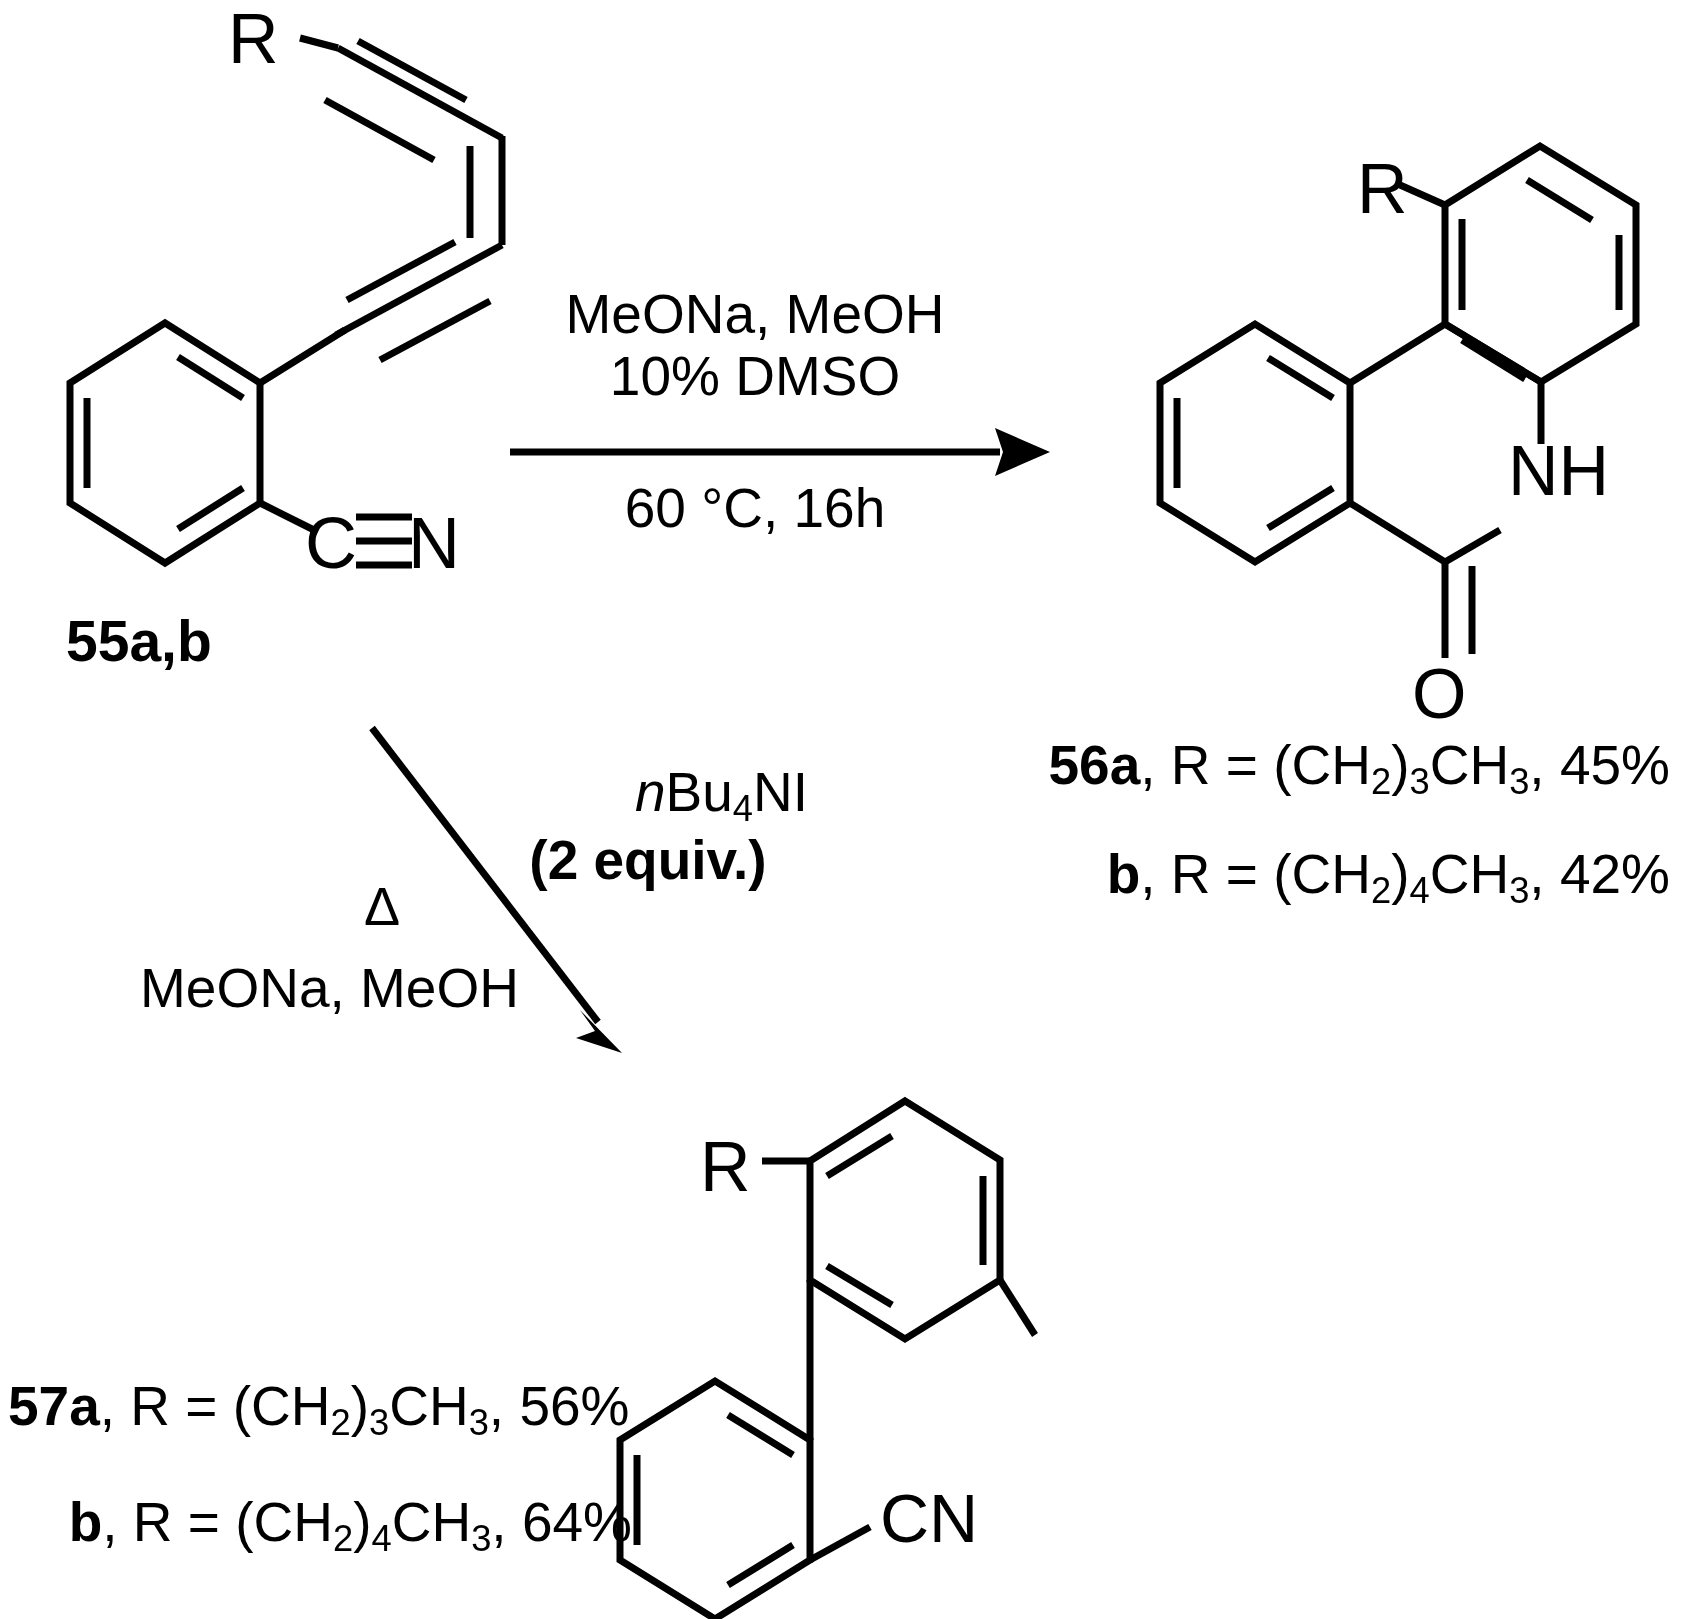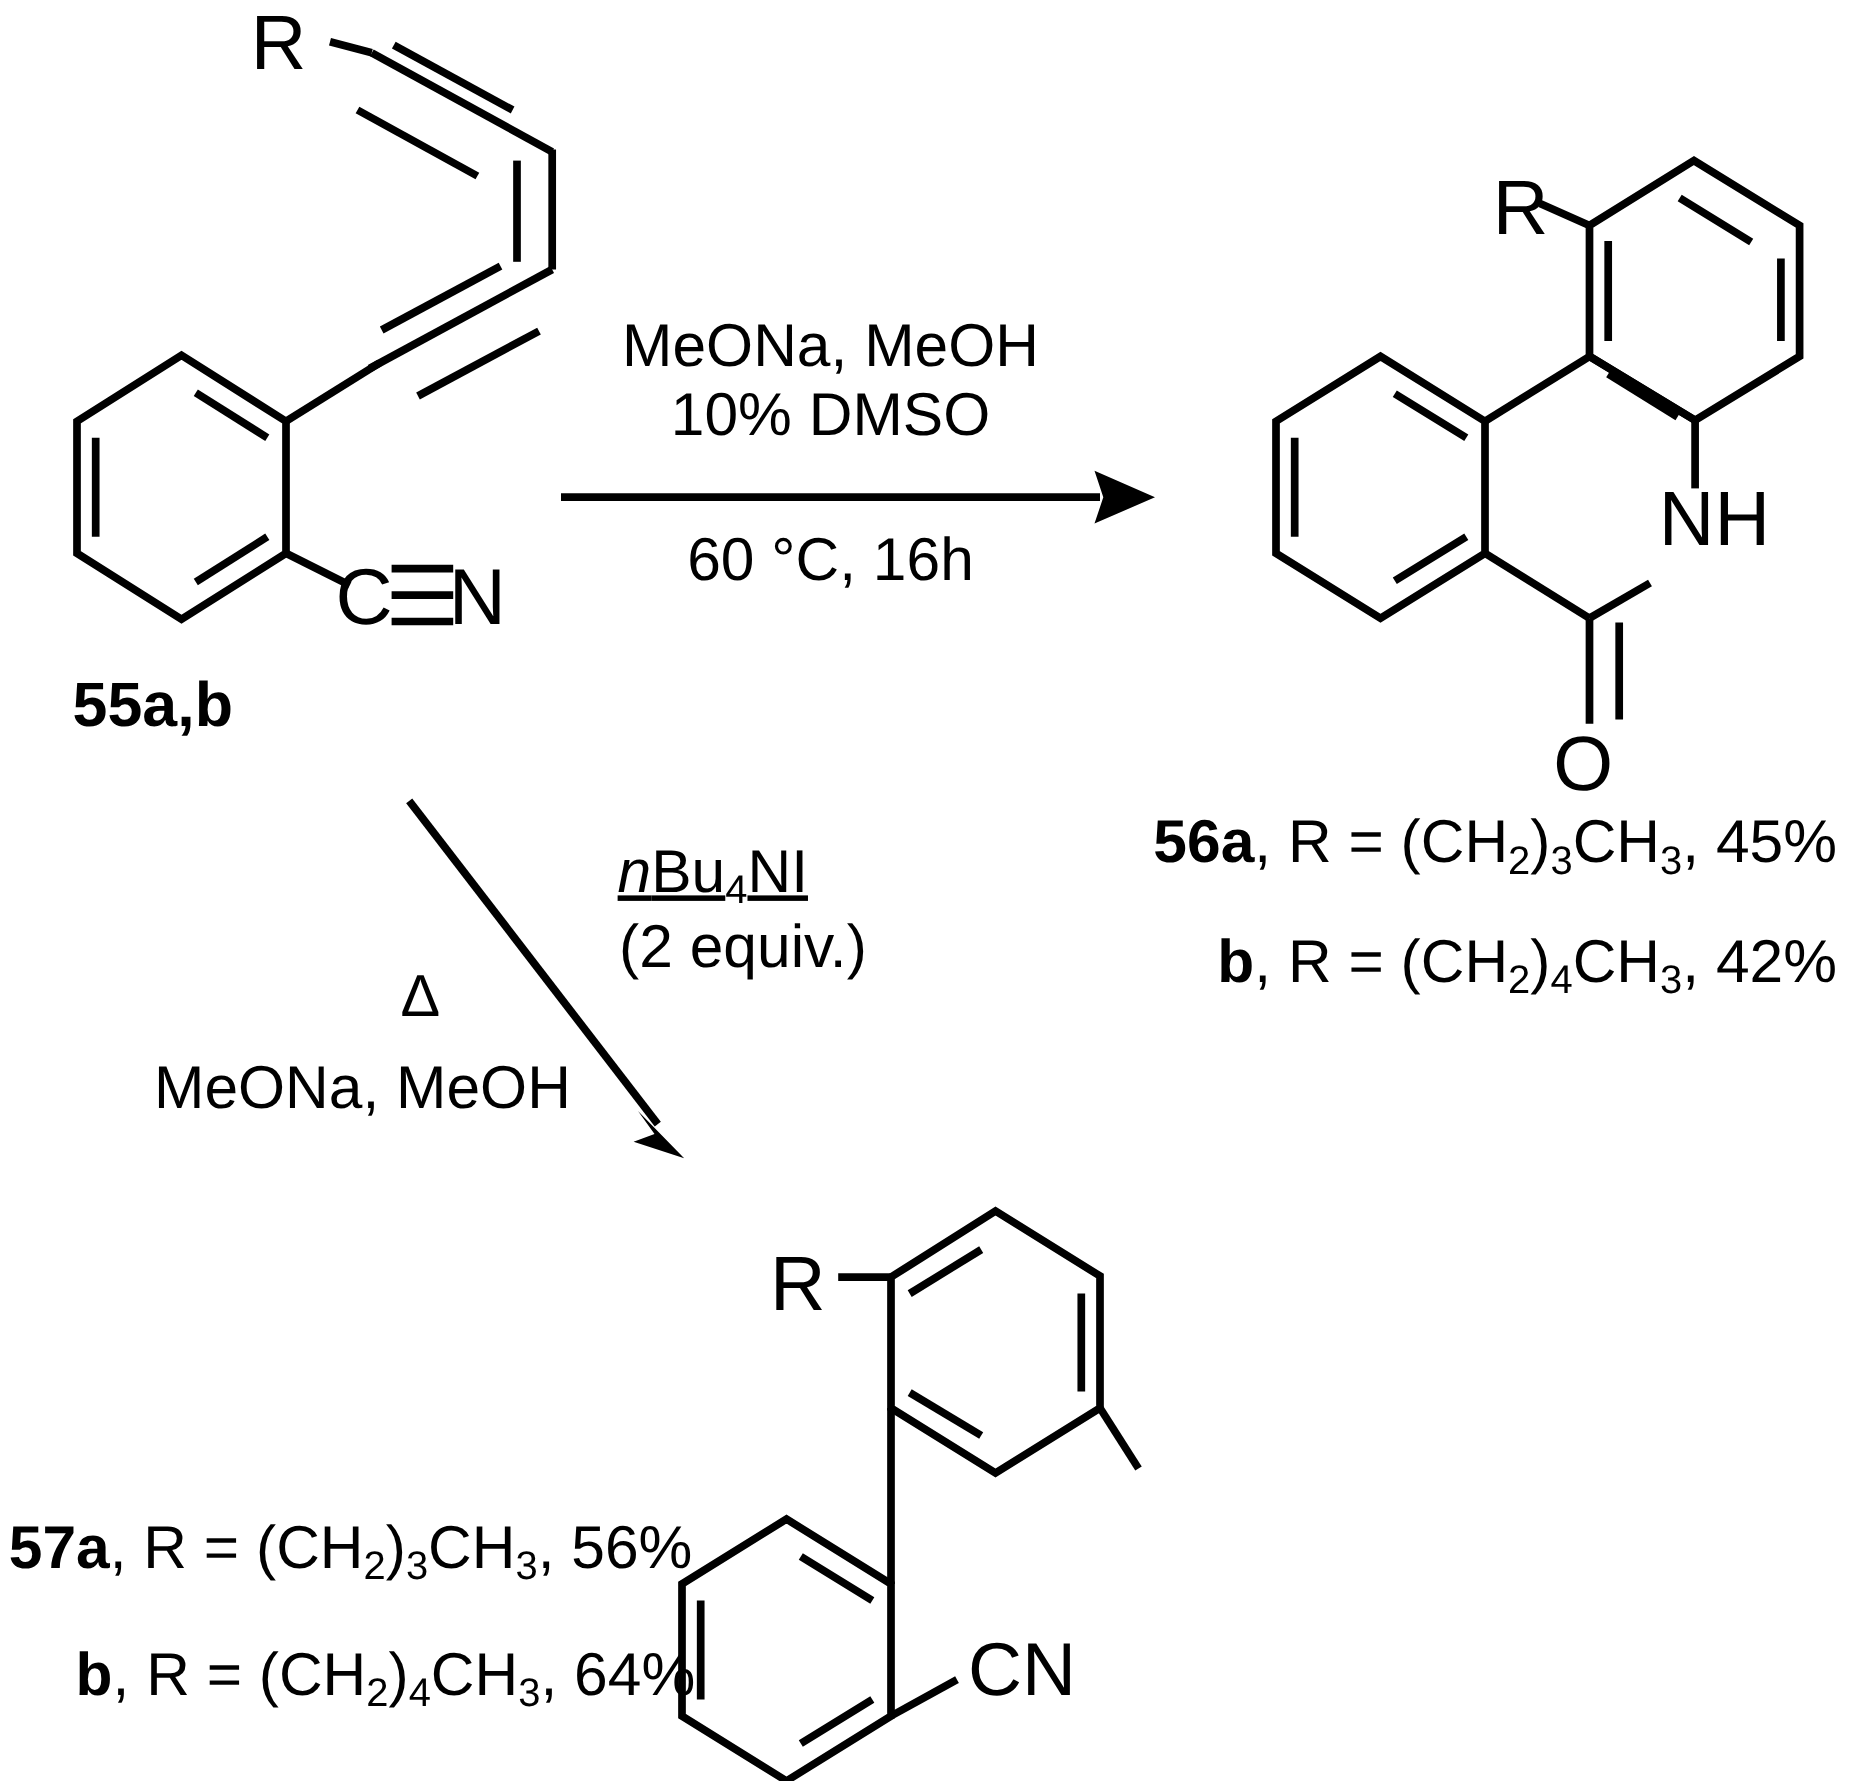--- a/index.html
+++ b/index.html
@@ -216,25 +216,25 @@
   <div class="txt" style="left:1412px; top:655px; font-size:70px;">O</div>
 
   <div class="txt prod-label ra" style="left:930px; top:735px; width:740px;">
     <b>56a</b><span>, R = (CH</span><sub>2</sub><span>)</span><sub>3</sub><span>CH</span><sub>3</sub><span>, 45%</span>
   </div>
 
   <div class="txt prod-label ra" style="left:930px; top:844px; width:740px;">
     <b>b</b><span>, R = (CH</span><sub>2</sub><span>)</span><sub>4</sub><span>CH</span><sub>3</sub><span>, 42%</span>
   </div>
 
-  <div class="txt cond" style="left:508px; top:762px; width:280px; text-align:center;text-decoration:underline;">
+  <div class="txt cond" style="left:528px; top:762px; width:280px; text-align:right;">
     <i class="ital">n</i><span>Bu</span><sub>4</sub><span>NI</span>
   </div>
 
-  <div class="txt cond" style="left:508px; top:830px; width:280px; text-align:right;">(2 equiv.)</div>
+  <div class="txt cond" style="left:508px; top:830px; width:280px; text-align:center;font-weight:bold;">(2 equiv.)</div>
 
   <div class="txt cond" style="left:364px; top:876px; font-size:54px;">Δ</div>
 
   <div class="txt cond" style="left:140px; top:958px; text-align:left;">MeONa, MeOH</div>
 
   <div class="txt" style="left:700px; top:1128px; font-size:70px;">R</div>
 
 
   <div class="txt" style="left:880px; top:1480px; font-size:68px;">CN</div>
 

